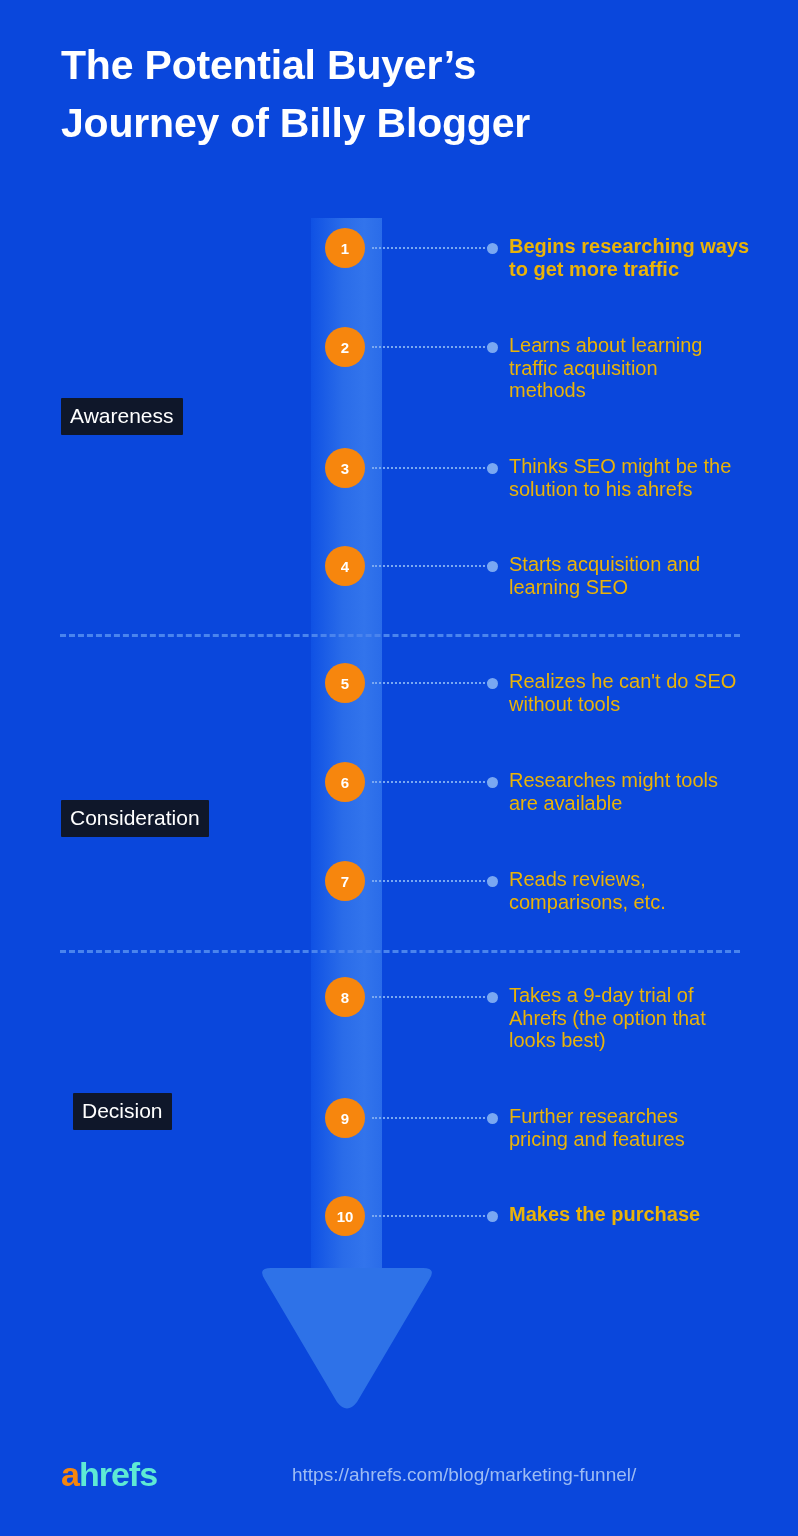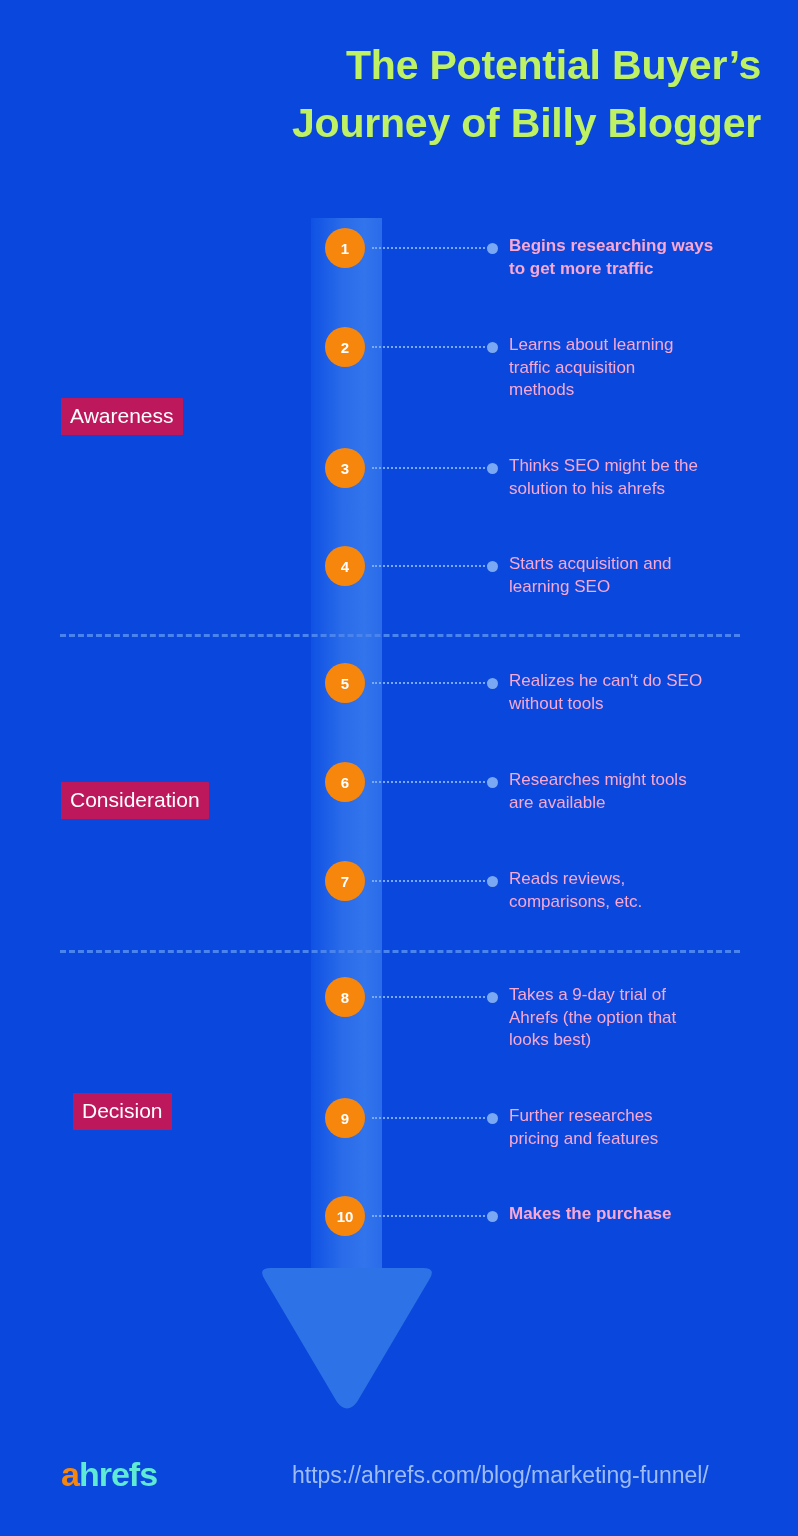--- a/index.html
+++ b/index.html
@@ -18,27 +18,26 @@
     background: #0a47dc;
     overflow: hidden;
   }
 
   
   .title {
     position: absolute;
     left: 61px;
     top: 36px;
     width: 700px;
-    color: #bef264;
+    color: #ffffff;
     font-size: 41px;
     font-weight: bold;
     line-height: 58px;
     letter-spacing: -0.2px;
     white-space: pre-line;
-    text-align: right;
   }
 
   
   .spine {
     position: absolute;
     left: 311px;
     top: 218px;
     width: 71px;
     height: 1050px;
     background: linear-gradient(to right, #0f51e4 0%, #2a6ce9 45%, #3274ec 75%, #2a6ce9 100%);
@@ -59,21 +58,21 @@
     position: absolute;
     left: 60px;
     width: 680px;
     height: 0;
     border-top: 3px dashed #4a84ee;
   }
 
   
   .stage-label {
     position: absolute;
-    background: #be185d;
+    background: #0f172a;
     color: #ffffff;
     font-size: 21px;
     line-height: 21px;
     padding: 7px 9px 9px 9px;
     white-space: nowrap;
     border-radius: 1px;
   }
 
   
   .step {
@@ -113,22 +112,22 @@
     width: 11px;
     height: 11px;
     border-radius: 50%;
     background: #7aa8f2;
   }
   .step-text {
     position: absolute;
     left: 509px;
     top: -13px;
     width: 265px;
-    color: #f9a8d4;
-    font-size: 17px;
+    color: #eab308;
+    font-size: 20px;
     line-height: 22.5px;
     white-space: pre-line;
   }
   .step-text.bold { font-weight: bold; }
 
   
   .logo {
     position: absolute;
     left: 61px;
     top: 1457px;
@@ -138,21 +137,21 @@
     line-height: 34px;
   }
   .logo .logo-a { color: #f7860d; }
   .logo .logo-rest { color: #5eead4; }
 
   .footer-url {
     position: absolute;
     left: 292px;
     top: 1463px;
     color: #9dbcf3;
-    font-size: 23px;
+    font-size: 19px;
     line-height: 24px;
   }
 </style>
 </head>
 <body>
 
 <div id="infographic">
 
   <div class="title">The Potential Buyer’s
 Journey of Billy Blogger</div>
@@ -165,21 +164,21 @@
     </svg>
   </div>
 
   <div id="dividers-host">
       <div class="divider" style="top: 634px;"></div>
       <div class="divider" style="top: 950px;"></div>
     </div>
 
   <div id="stages-host">
       <div class="stage-label" style="top: 398px; left: 61px;">Awareness</div>
-      <div class="stage-label" style="top: 782px; left: 61px; text-align: right;">Consideration</div>
+      <div class="stage-label" style="top: 800px; left: 61px; text-align: right;">Consideration</div>
       <div class="stage-label" style="top: 1093px; left: 73px;">Decision</div>
     </div>
 
   <div id="steps-host">
       <div class="step" style="top: 248px;">
         <div class="step-circle">1</div>
         <div class="step-connector"></div>
         <div class="step-dot"></div>
         <div class="step-text bold">Begins researching ways
 to get more traffic</div>

